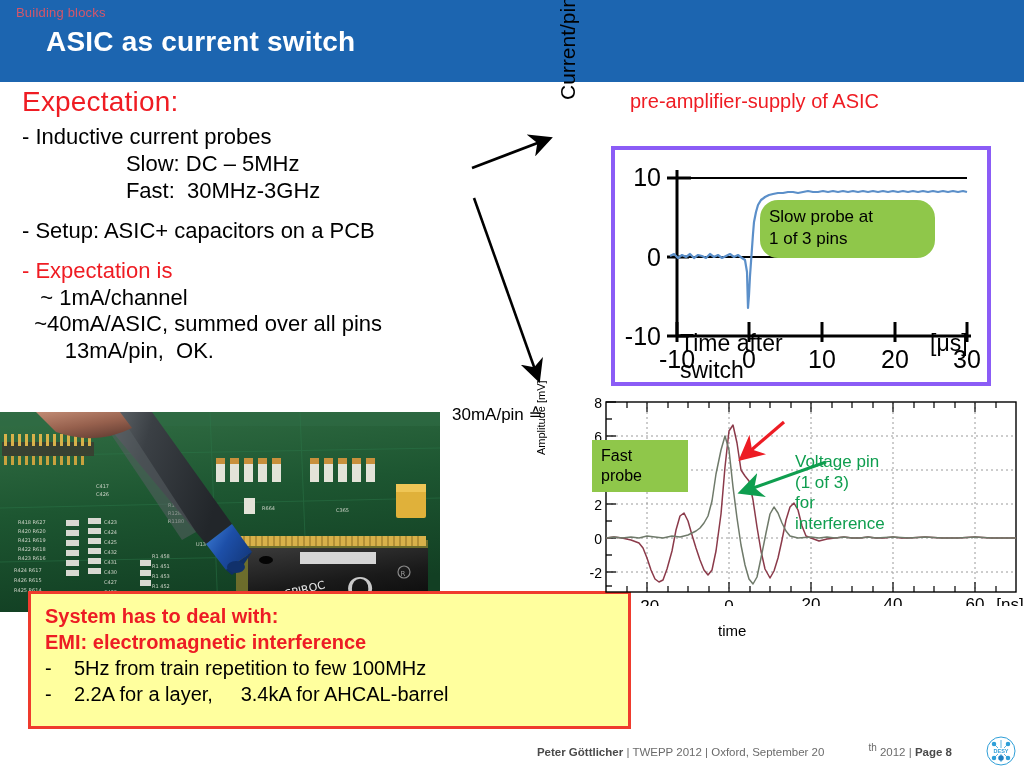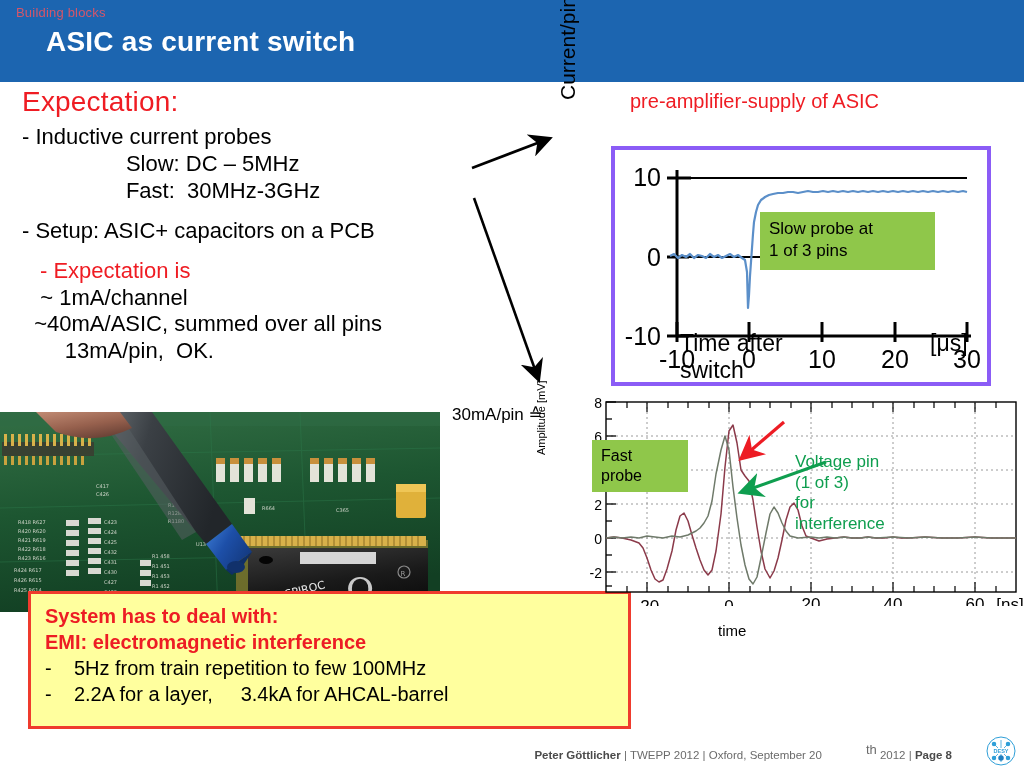--- a/index.html
+++ b/index.html
@@ -27,21 +27,21 @@
     font-size:28px;font-weight:bold;color:#ffffff;
     letter-spacing:.2px;
   }
 
   
   .left-col{position:absolute;left:22px;top:86px;width:520px;}
   .m-head{
     font-size:28px;color:#ef1c23;letter-spacing:.2px;line-height:1.12;
   }
   .bullet{font-size:22px;color:#000;line-height:1.22;white-space:pre;}
-  .bullet.red{color:#ef1c23;margin-left:18px;}
+  .bullet.red{color:#ef1c23;}
   .gap-s{height:7px;}
   .gap-m{height:13px;}
 
   
   .arrow-svg{position:absolute;left:470px;top:130px;width:130px;height:270px;pointer-events:none;}
 
   
   .pcb-photo{
     position:absolute;left:0px;top:412px;width:440px;height:200px;
     overflow:hidden;background:#1d4a2a;
@@ -75,21 +75,21 @@
   .xlabel-top{
     position:absolute;left:672px;top:330px;font-size:23px;color:#000;margin-left:8px;
   }
   .xunit-top{
     position:absolute;left:930px;top:330px;font-size:23px;color:#000;
   }
   .green-box{
     position:absolute;background:#8fc74a;color:#000;
     font-size:17px;line-height:1.28;padding:6px 9px;box-sizing:border-box;
   }
-  .gb-top{left:760px;top:212px;width:175px;height:58px;}
+  .gb-top{left:760px;top:200px;width:175px;height:58px;border-radius:18px;}
   .gb-bot{left:592px;top:424px;width:96px;height:52px;font-size:16px;margin-top:16px;}
 
   
   .chart-bot{
     position:absolute;left:570px;top:396px;width:454px;height:210px;
   }
   .ylabel-bot{
     position:absolute;left:535px;top:455px;
     font-size:11px;color:#000;
     transform:rotate(-90deg);transform-origin:left top;white-space:nowrap;
@@ -110,21 +110,21 @@
   
   .footer{
     position:absolute;left:0;bottom:0;width:1024px;height:34px;
   }
   .footer-text{
     position:absolute;right:72px;top:8px;
     font-size:11.5px;color:#6b6b6b;white-space:nowrap;
   }
   .footer-text b{color:#4a4a4a;}
   .desy-logo{position:absolute;right:8px;top:2px;width:30px;height:30px;}
-  sup{font-size:13px;vertical-align:super;padding-left:44px;}
+  sup{font-size:10px;vertical-align:super;padding-left:44px;}
 </style>
 </head>
 <body>
 
 <div class="slide">
 
   <div class="header">
     <div class="kicker">Building blocks</div>
     <div class="slide-title">ASIC as current switch</div>
   </div>

